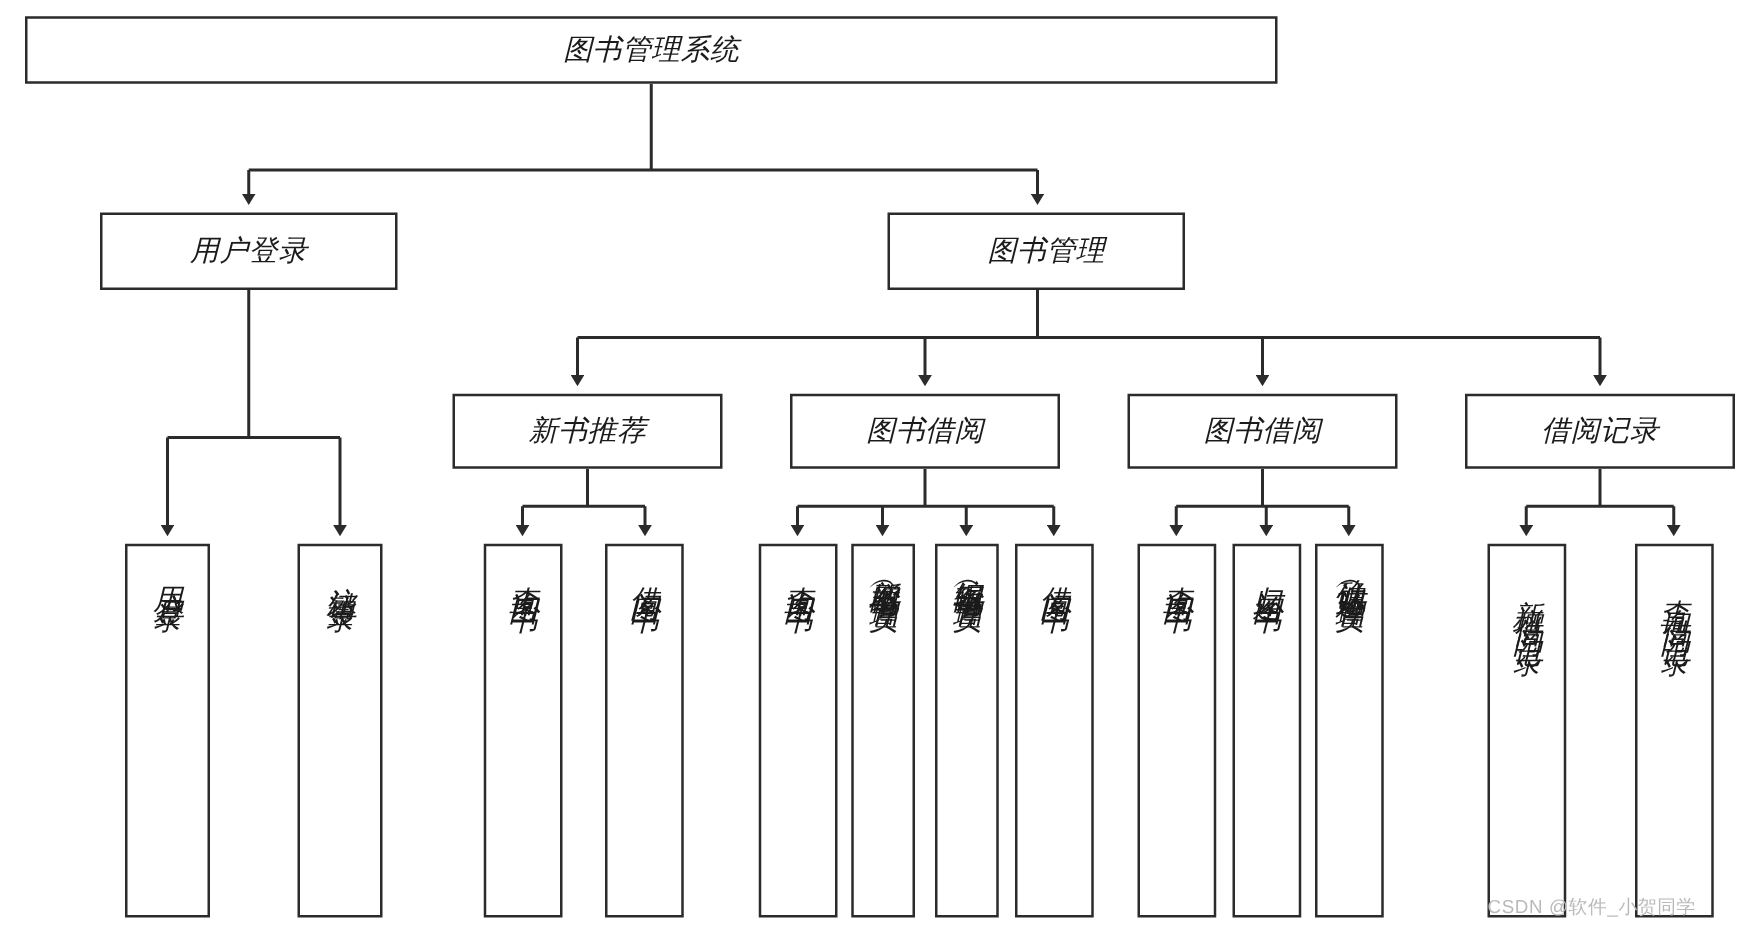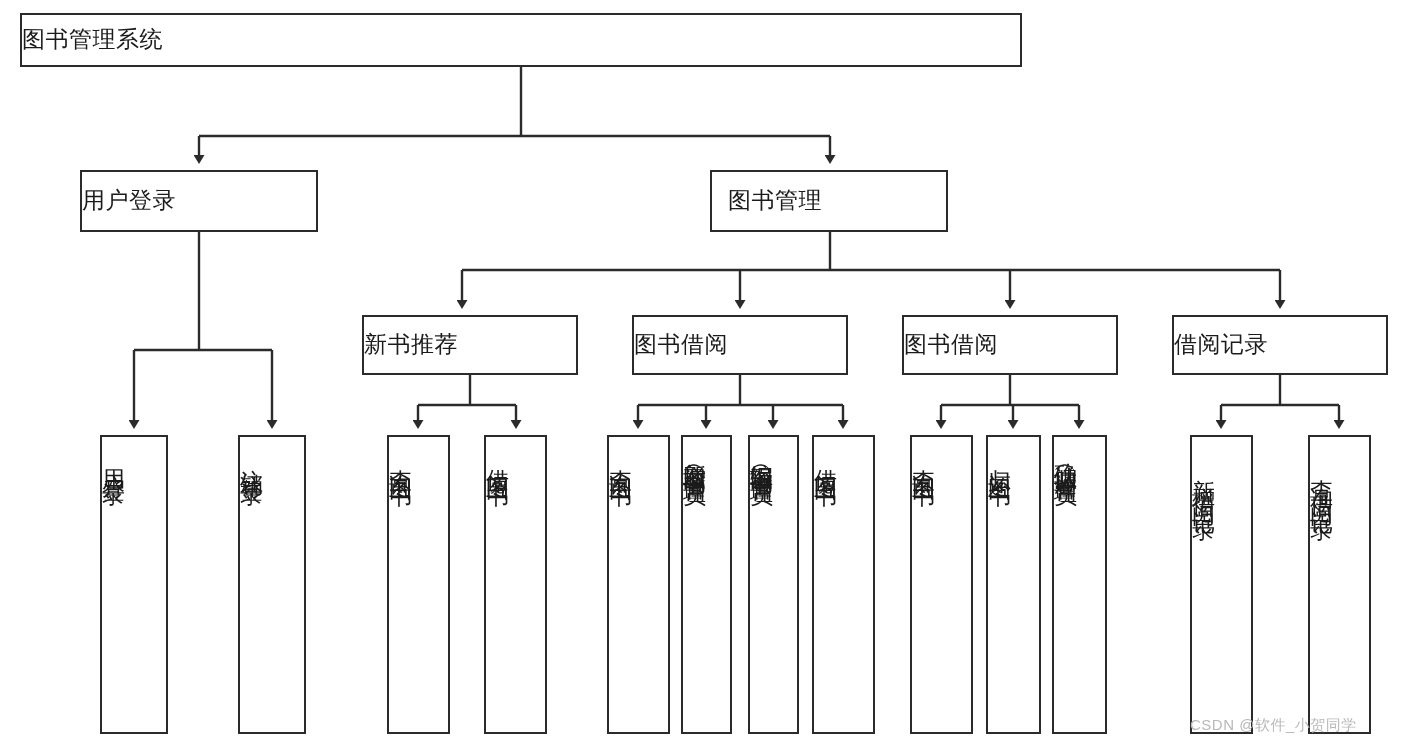--- a/index.html
+++ b/index.html
@@ -27,22 +27,23 @@
     height: 747px;
     pointer-events: none;
   }
   .node {
     position: absolute;
     box-sizing: border-box;
     background: #ffffff;
     border: 2px solid #2b2b2b;
     display: flex;
     align-items: center;
-    justify-content: flex-start;
+    justify-content: center;
     color: #1b1b1b;
+    font-style: italic;
   }
   .node .label {
     font-size: 23px;
     line-height: 1.2;
     letter-spacing: 0.5px;
     white-space: nowrap;
   }
   .node.leaf {
     align-items: flex-start;
     padding-top: 14px;

